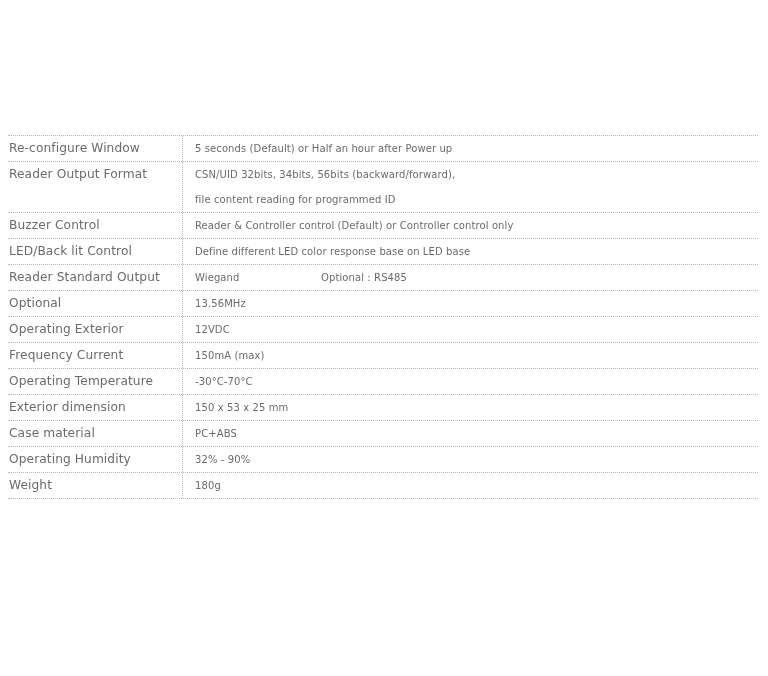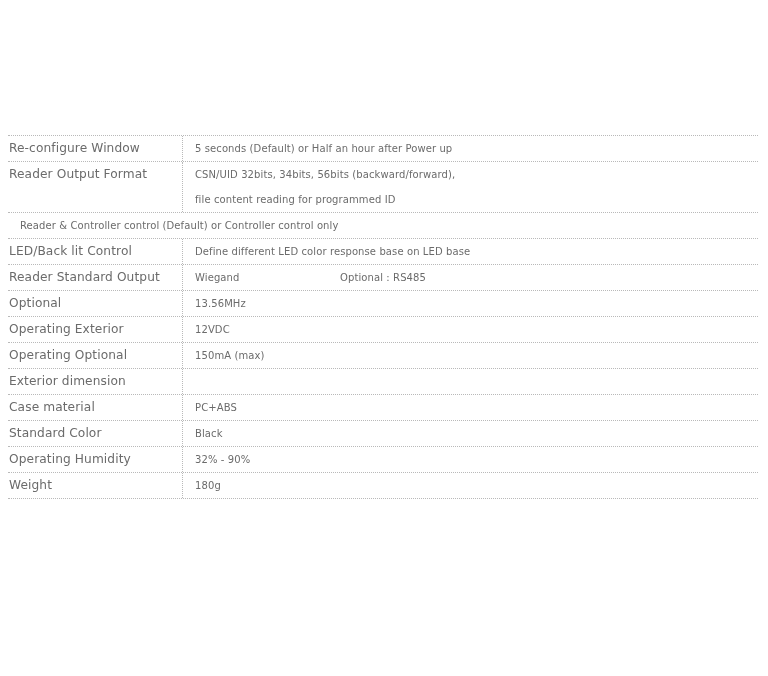--- a/index.html
+++ b/index.html
@@ -6,21 +6,21 @@
   body { width: 768px; height: 676px; position: relative; overflow: hidden;
          font-family: "DejaVu Sans", sans-serif; color: #6b6b6b; }
   .spec-table { position: absolute; left: 8px; top: 135px; width: 750px;
                 border-top: 1px dotted #b9b9b9; }
   .row { display: flex; border-bottom: 1px dotted #b9b9b9; }
   .label { width: 175px; flex: 0 0 175px; padding-left: 1px; box-sizing: border-box;
            border-right: 1px dotted #b9b9b9; font-size: 12.2px; letter-spacing: 0.1px; }
   .value { flex: 1; padding-left: 12px; font-size: 10px; letter-spacing: 0.1px; }
   .line { height: 25px; line-height: 25px; white-space: nowrap; }
   .label .line { height: 25px; }
-  .opt { display: inline-block; margin-left: 85px; }
+  .opt { display: inline-block; margin-left: 66px; }
   .w { display: inline-block; width: 60px; }
 </style>
 </head>
 <body>
 
 <div class="spec-table">
   <div class="row">
     <div class="label">
         <div class="line">Re-configure Window</div>
       </div>
@@ -31,20 +31,23 @@
   <div class="row">
     <div class="label">
         <div class="line">Reader Output Format</div>
       </div>
     <div class="value">
       <div class="line">CSN/UID 32bits, 34bits, 56bits (backward/forward),</div>
       <div class="line">file content reading for programmed ID</div>
     </div>
   </div>
   <div class="row">
+    <div class="label">
+        <div class="line">Buzzer Control</div>
+      </div>
     <div class="value">
         <div class="line">Reader &amp; Controller control (Default) or Controller control only</div>
       </div>
   </div>
   <div class="row">
     <div class="label">
         <div class="line">LED/Back lit Control</div>
       </div>
     <div class="value">
         <div class="line">Define different LED color response base on LED base</div>
@@ -71,45 +74,48 @@
   <div class="row">
     <div class="label">
         <div class="line">Operating Exterior</div>
       </div>
     <div class="value">
         <div class="line">12VDC</div>
       </div>
   </div>
   <div class="row">
     <div class="label">
-        <div class="line">Operating Optional</div>
+        <div class="line">Frequency Current</div>
       </div>
     <div class="value">
         <div class="line">150mA (max)</div>
       </div>
   </div>
   <div class="row">
     <div class="label">
+        <div class="line">Operating Temperature</div>
+      </div>
+    <div class="value">
+        <div class="line">-30°C-70°C</div>
+      </div>
+  </div>
+  <div class="row">
+    <div class="label">
         <div class="line">Exterior dimension</div>
+      </div>
+    <div class="value">
+        <div class="line">150 x 53 x 25 mm</div>
       </div>
   </div>
   <div class="row">
     <div class="label">
         <div class="line">Case material</div>
       </div>
     <div class="value">
         <div class="line">PC+ABS</div>
-      </div>
-  </div>
-  <div class="row">
-    <div class="label">
-        <div class="line">Standard Color</div>
-      </div>
-    <div class="value">
-        <div class="line">Black</div>
       </div>
   </div>
   <div class="row">
     <div class="label">
         <div class="line">Operating Humidity</div>
       </div>
     <div class="value">
         <div class="line">32% - 90%</div>
       </div>
   </div>

